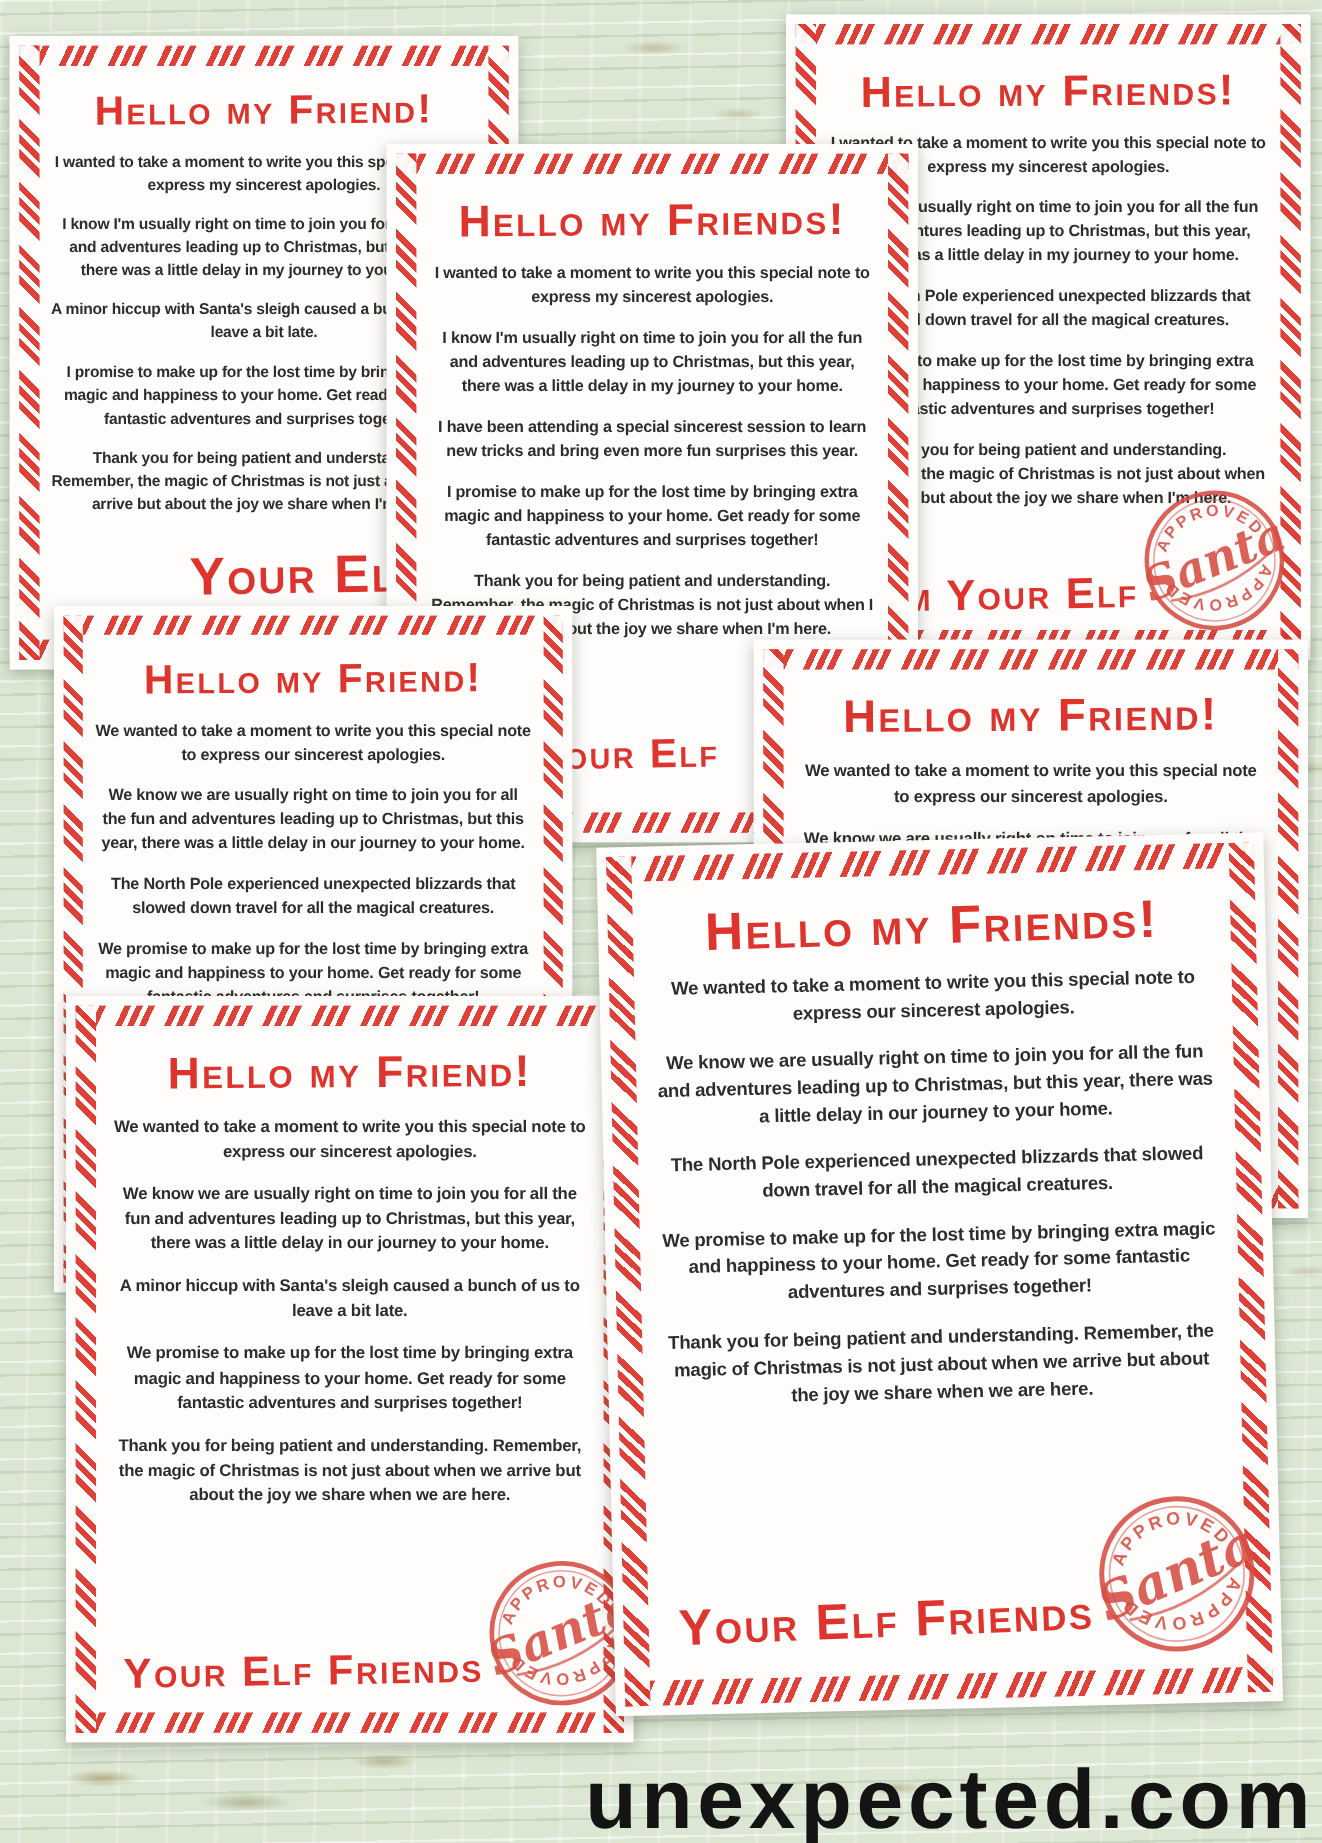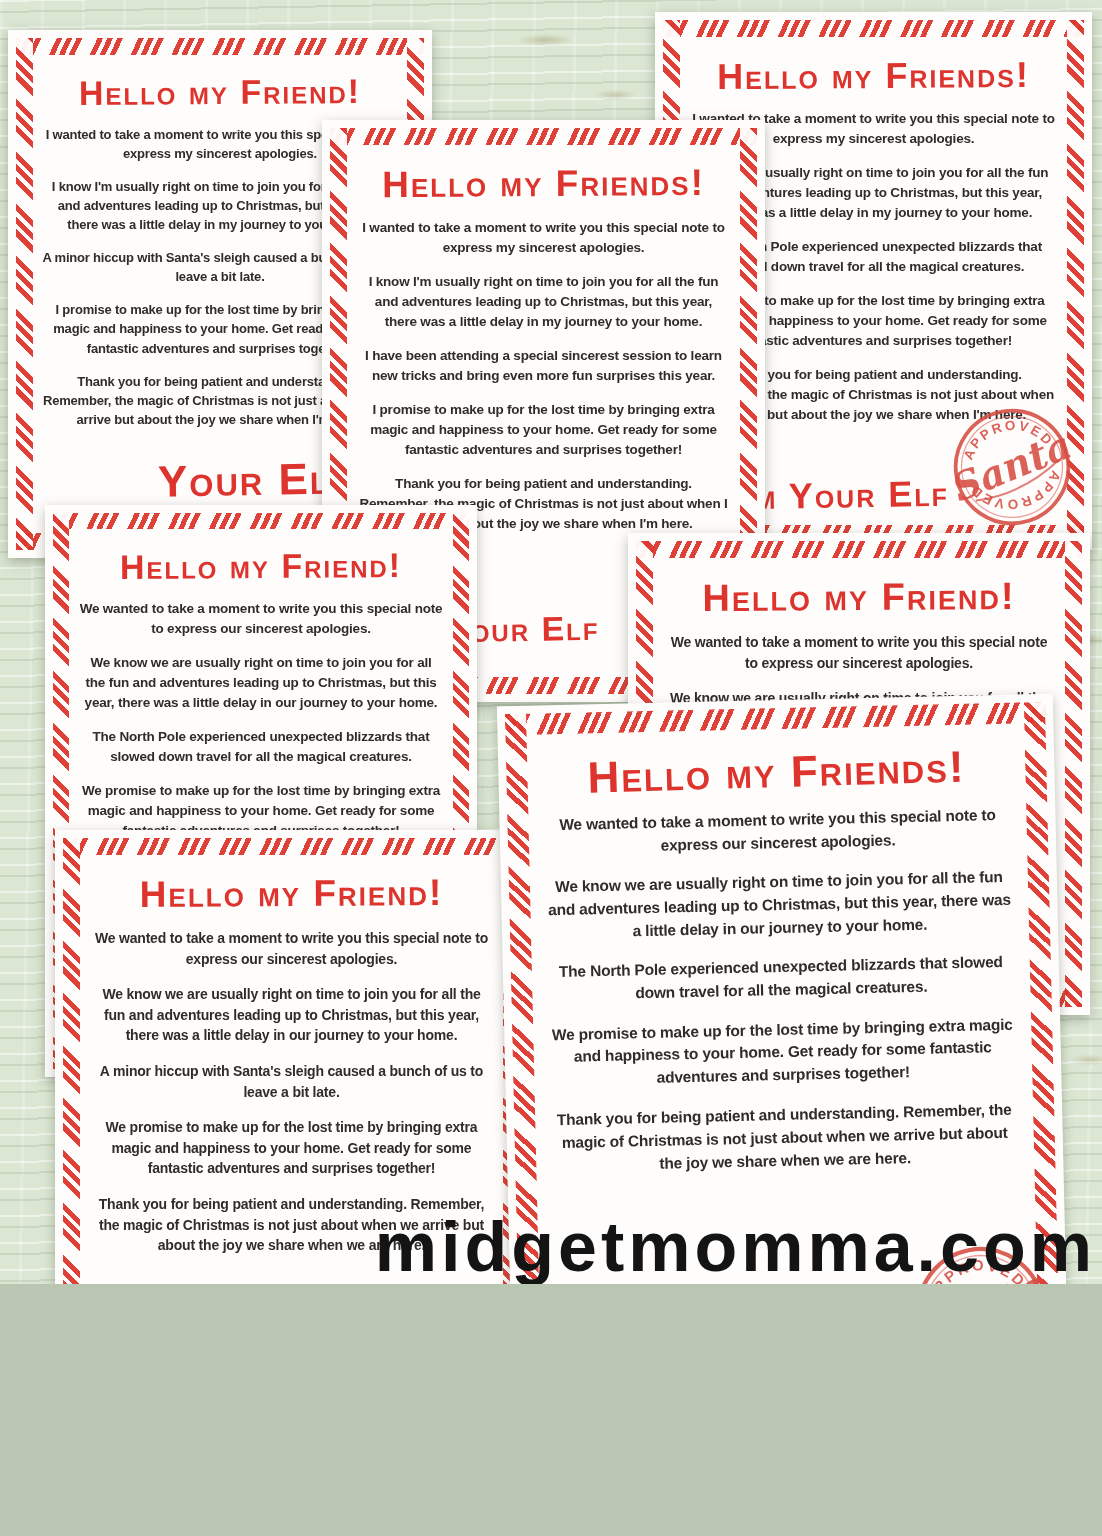--- a/index.html
+++ b/index.html
@@ -1,17 +1,17 @@
 <!DOCTYPE html>
 <html><head>
 <meta charset="utf-8">
 <style>
   html,body{margin:0;padding:0;background:#b9c6b2;}
   #board{
-    position:relative;width:1102px;height:1284px;overflow:hidden;
+    position:relative;width:1102px;height:1536px;overflow:hidden;
     background-color:#dbe7d3;
     background-image:
       radial-gradient(ellipse 46px 10px at 85px 1482px, rgba(146,128,74,.55), transparent 70%),
       radial-gradient(ellipse 40px 9px at 320px 1468px, rgba(146,128,74,.45), transparent 70%),
       radial-gradient(ellipse 55px 11px at 205px 1502px, rgba(130,115,66,.4), transparent 70%),
       radial-gradient(ellipse 36px 8px at 745px 1490px, rgba(146,128,74,.45), transparent 70%),
       radial-gradient(ellipse 40px 9px at 545px 40px, rgba(146,128,74,.35), transparent 70%),
       radial-gradient(ellipse 30px 8px at 615px 95px, rgba(146,128,74,.3), transparent 70%),
       radial-gradient(ellipse 34px 9px at 1085px 640px, rgba(146,128,74,.35), transparent 70%),
       radial-gradient(ellipse 30px 8px at 1090px 1060px, rgba(146,128,74,.3), transparent 70%),
@@ -217,14 +217,14 @@
           <p>Thank you for being patient and understanding. Remember, the magic of Christmas is not just about when we arrive but about the joy we share when we are here.</p>
         </div>
       </div>
       <div class="sig-row">
         <span class="sig">Your Elf Friends</span>
         <svg class="stamp" viewBox="0 0 150 150">
           <use href="#stamp-sym"></use>
         </svg>
       </div>
     </article>
-    <div id="site-footer">midgetmomma.com</div>
+    <div id="site-footer">unexpected.com</div>
 </div>
 
 </body></html>

